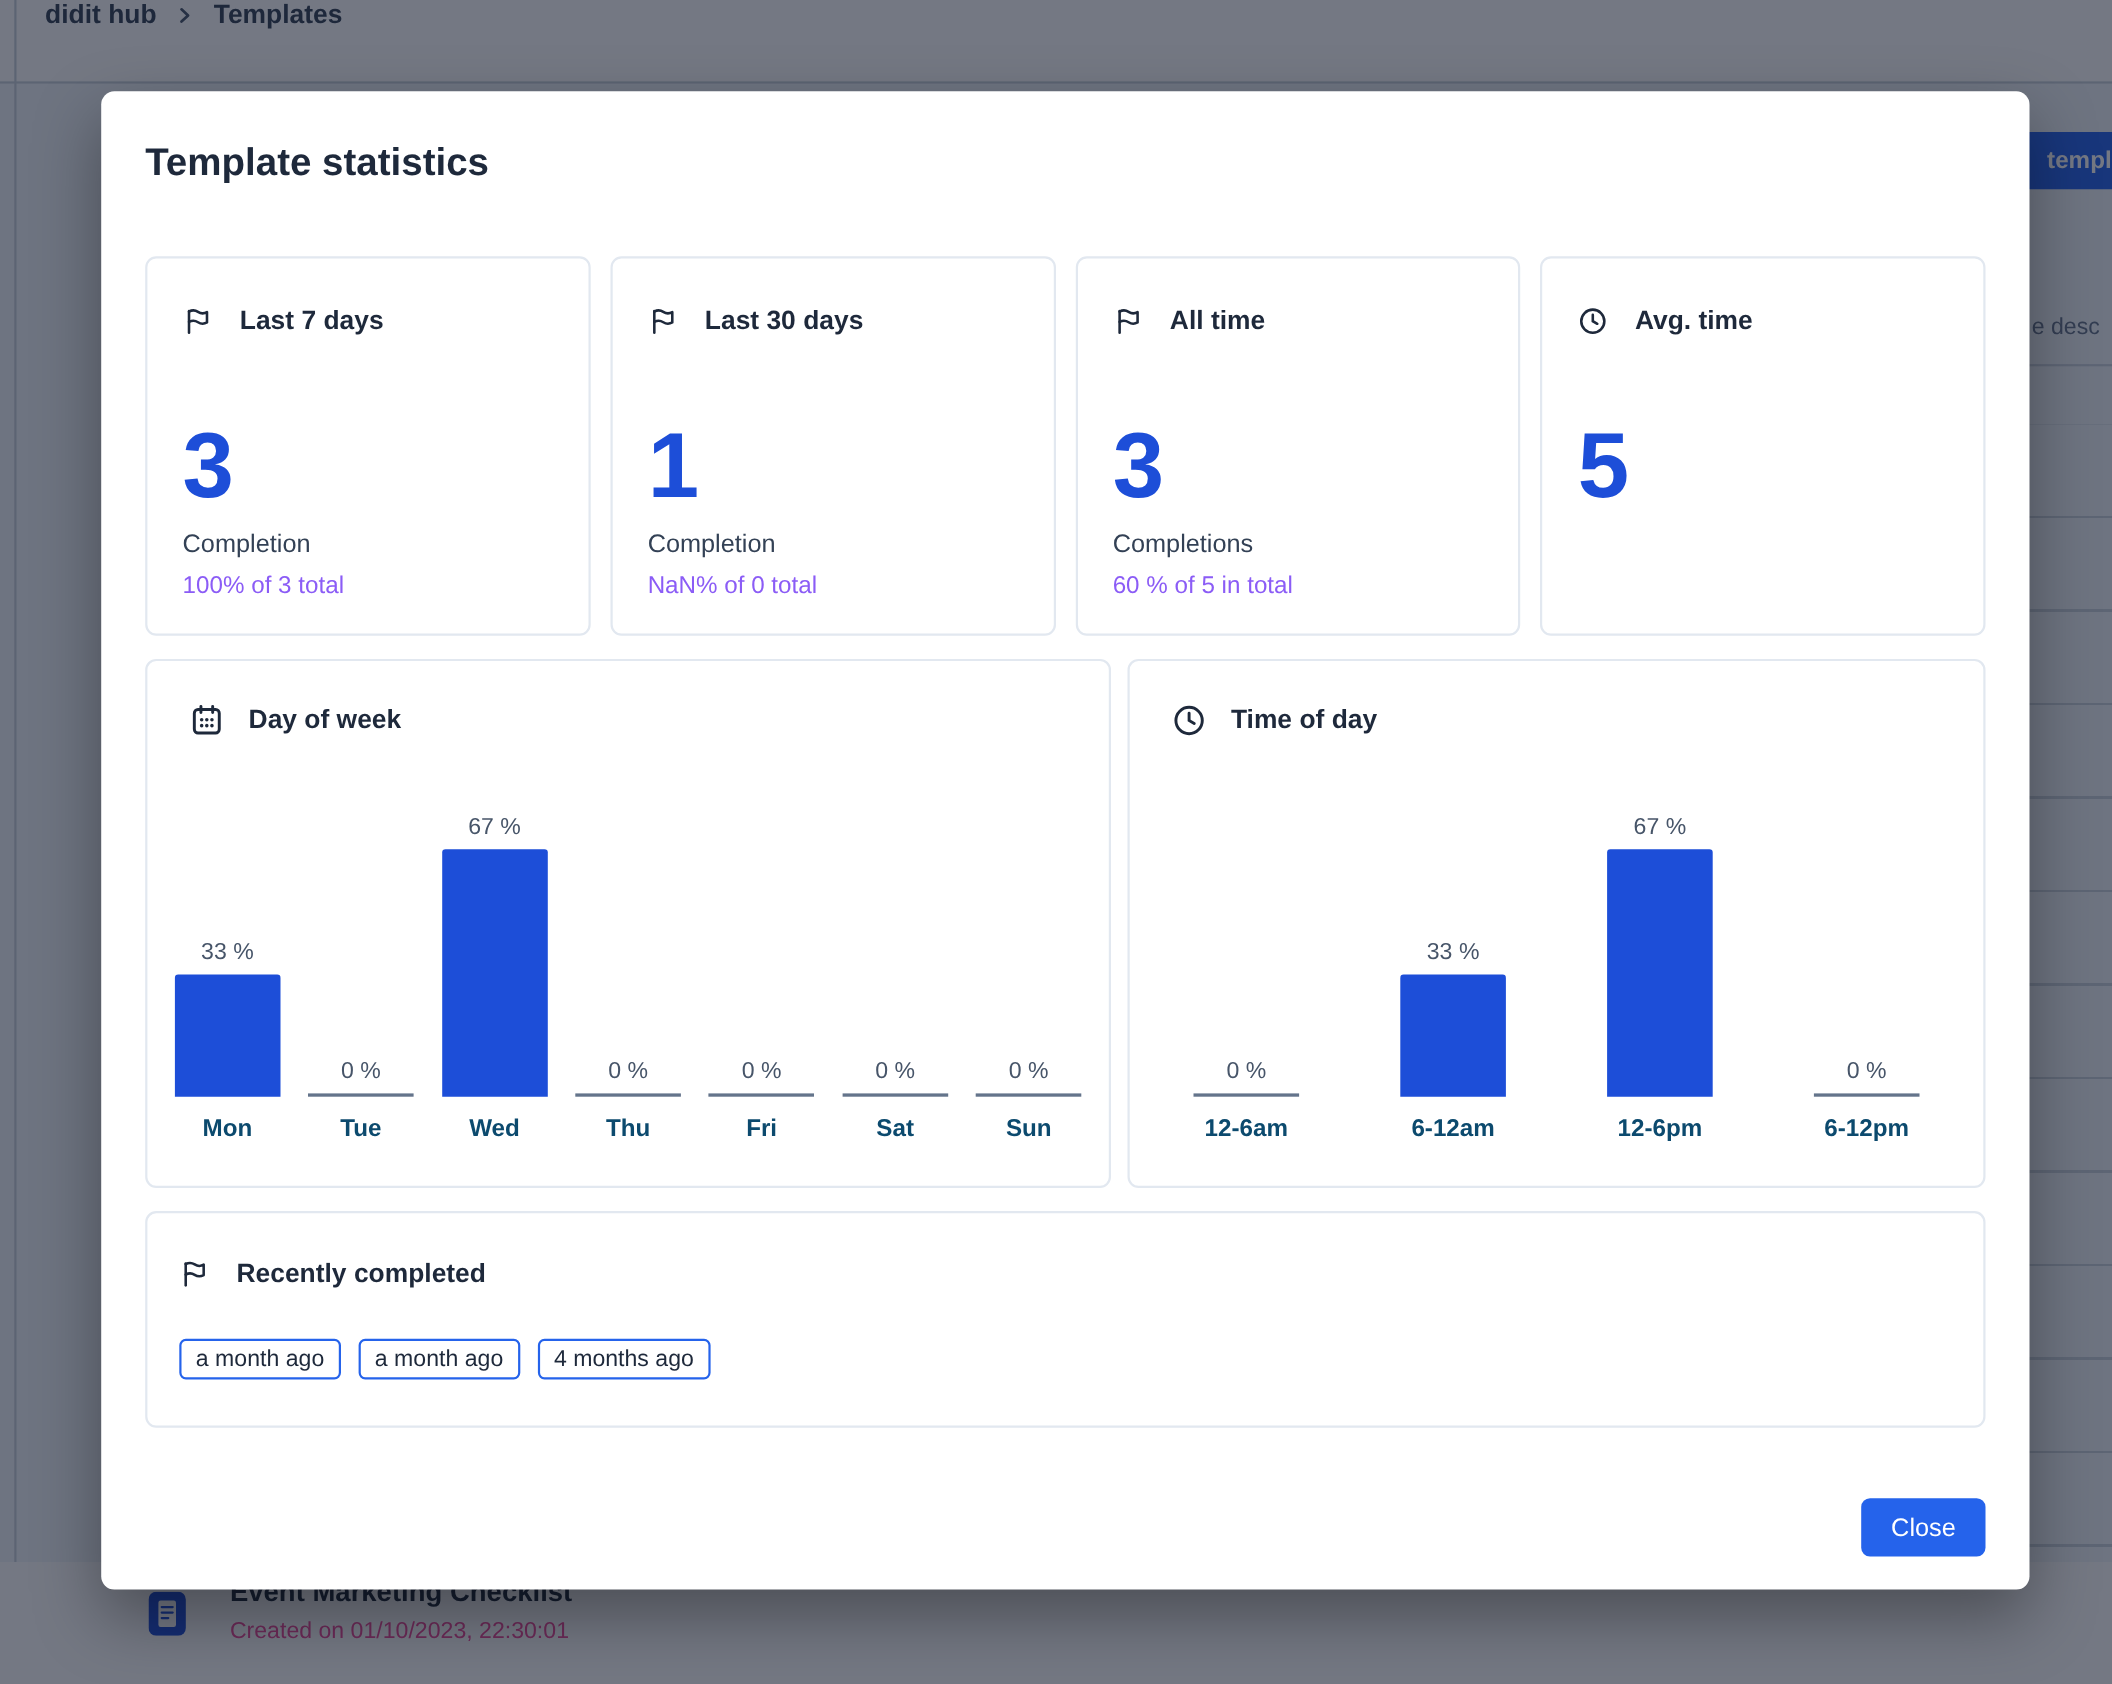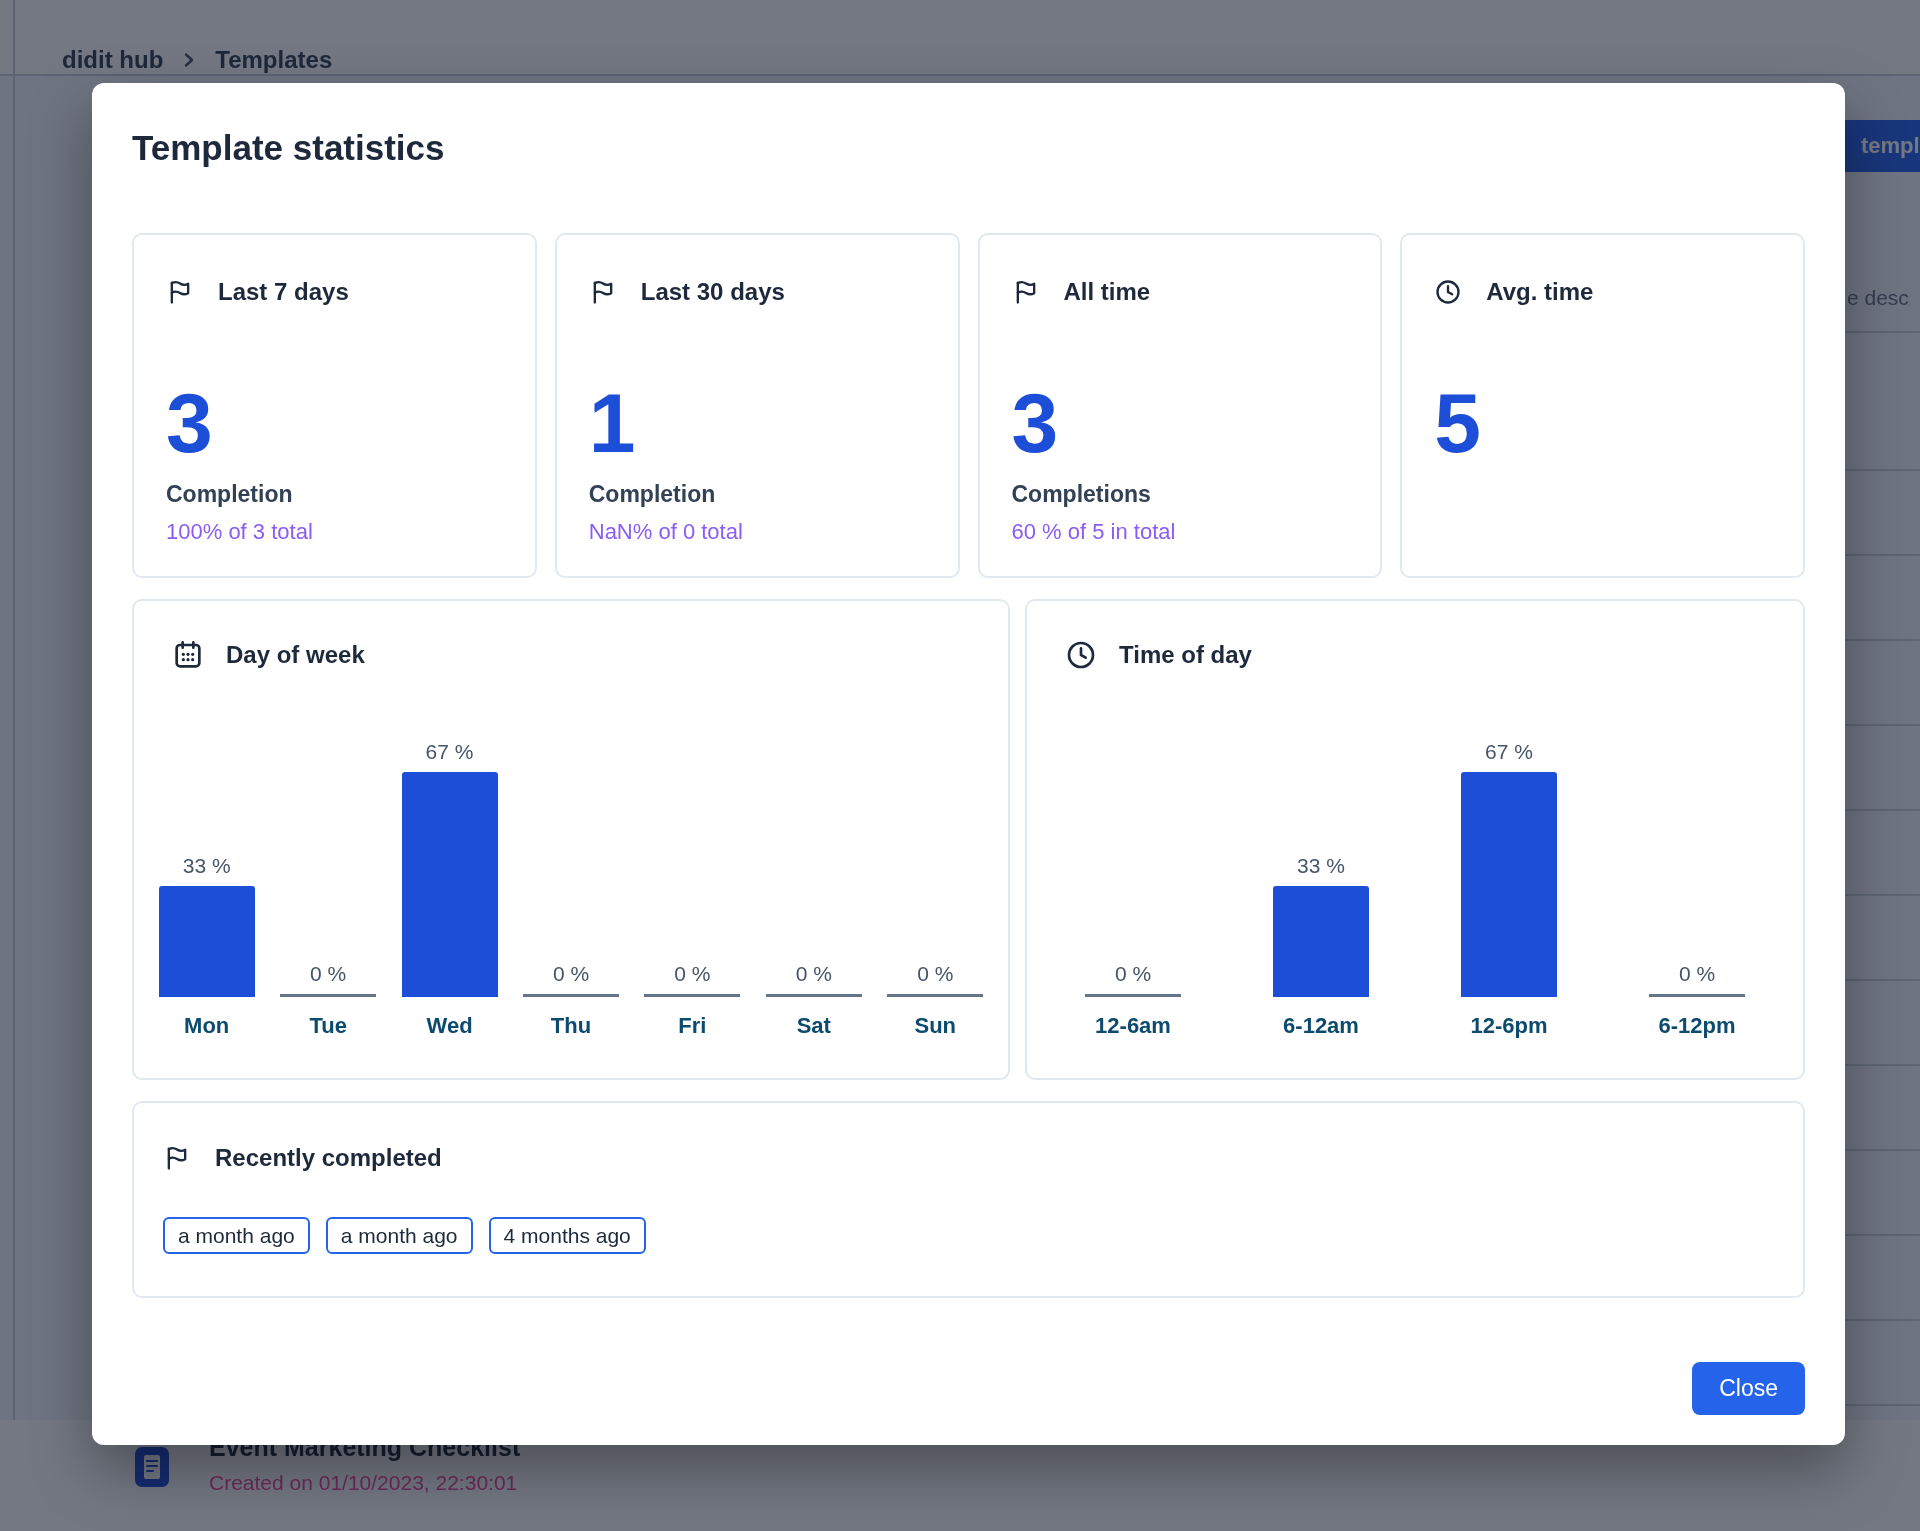--- a/index.html
+++ b/index.html
@@ -11,21 +11,21 @@
     position:relative;
     color:#1e293b;
   }
   :root{
     --accent:#1d4ed8;
     --button-blue:#2563eb;
     --zero-bar:#64748b;
     --card-border:#e2e8f0;
   }
   
-  .topbar{position:absolute;top:0;left:0;right:0;height:76px;background:#ffffff;border-bottom:2px solid #c6cfd9;display:flex;align-items:flex-end;padding-left:62px;}
+  .topbar{position:absolute;top:0;left:0;right:0;height:76px;background:#ffffff;border-bottom:2px solid #c6cfd9;display:flex;align-items:flex-start;padding-left:41px;}
   .breadcrumb{display:flex;align-items:center;gap:16px;font-size:24px;font-weight:600;color:#334155;}
   .crumb{cursor:pointer;}
   .left-border{position:absolute;left:13px;top:0;bottom:0;width:2px;background:#c6cfd9;}
   .bg-button{position:absolute;left:1795px;top:120px;height:52px;width:240px;background:var(--button-blue);border-radius:8px;color:#fff;font-size:22px;font-weight:600;display:flex;align-items:center;padding-left:66px;white-space:nowrap;overflow:hidden;}
   .bg-colfrag{position:absolute;left:1847px;top:286px;font-size:21px;color:#64748b;white-space:nowrap;}
   .bg-header-line{position:absolute;left:1500px;right:0;top:331px;height:2px;background:#c9d2dc;}
   .bg-lines{position:absolute;left:1500px;right:0;top:386px;height:1034px;background:repeating-linear-gradient(to bottom,transparent 0 83px,#c9d2dc 83px 85px);}
   .bg-row{position:absolute;left:0;right:0;top:1420px;height:111px;background:#ffffff;display:flex;align-items:flex-start;padding-left:135px;}
   .doc-icon{margin-top:27px;flex:0 0 auto;}
   .bg-row-text{margin-left:40px;padding-top:13px;}
@@ -35,21 +35,21 @@
   .overlay{position:absolute;inset:0;background:rgba(15,23,42,0.58);}
   
   .modal{position:absolute;left:92px;top:83px;width:1753px;height:1362px;background:#ffffff;border-radius:12px;box-shadow:0 25px 60px rgba(0,0,0,0.35);padding:44px 40px 0;}
   .modal-title{font-size:35px;font-weight:700;color:#1e293b;line-height:42px;margin-bottom:64px;}
   .stats-row{display:flex;gap:18px;}
   .stat-card{flex:1;height:345px;border:2px solid var(--card-border);border-radius:10px;padding:42px 32px 0;}
   .card-head{display:flex;align-items:center;gap:24px;font-size:24px;font-weight:600;color:#1e293b;line-height:30px;}
   .icon28{width:28px;height:28px;flex:0 0 auto;}
   .icon32{width:32px;height:32px;flex:0 0 auto;}
   .stat-value{font-size:84px;font-weight:700;color:var(--accent);line-height:84px;margin-top:74px;}
-  .stat-metric{font-size:23px;font-weight:700;color:#334155;margin-top:14px;line-height:31px;}
+  .stat-metric{font-size:23px;font-weight:400;color:#334155;margin-top:14px;line-height:31px;}
   .stat-detail{font-size:22px;color:#8b5cf6;margin-top:8px;line-height:28px;}
   .charts-row{display:flex;gap:15px;margin-top:21px;}
   .chart-card{height:481px;border:2px solid var(--card-border);border-radius:10px;padding:38px 12px 0;}
   .chart-card .card-head{padding:0 26px;gap:22px;}
   .chart-wide{width:878px;flex:0 0 auto;}
   .chart-narrow{flex:1;}
   .bars{display:flex;margin-top:6px;}
   .bar-col{flex:1;display:flex;flex-direction:column;align-items:center;}
   .bar-plot{height:320px;width:100%;display:flex;flex-direction:column;justify-content:flex-end;align-items:center;}
   .bar-value{font-size:21px;color:#475569;margin-bottom:8px;}

